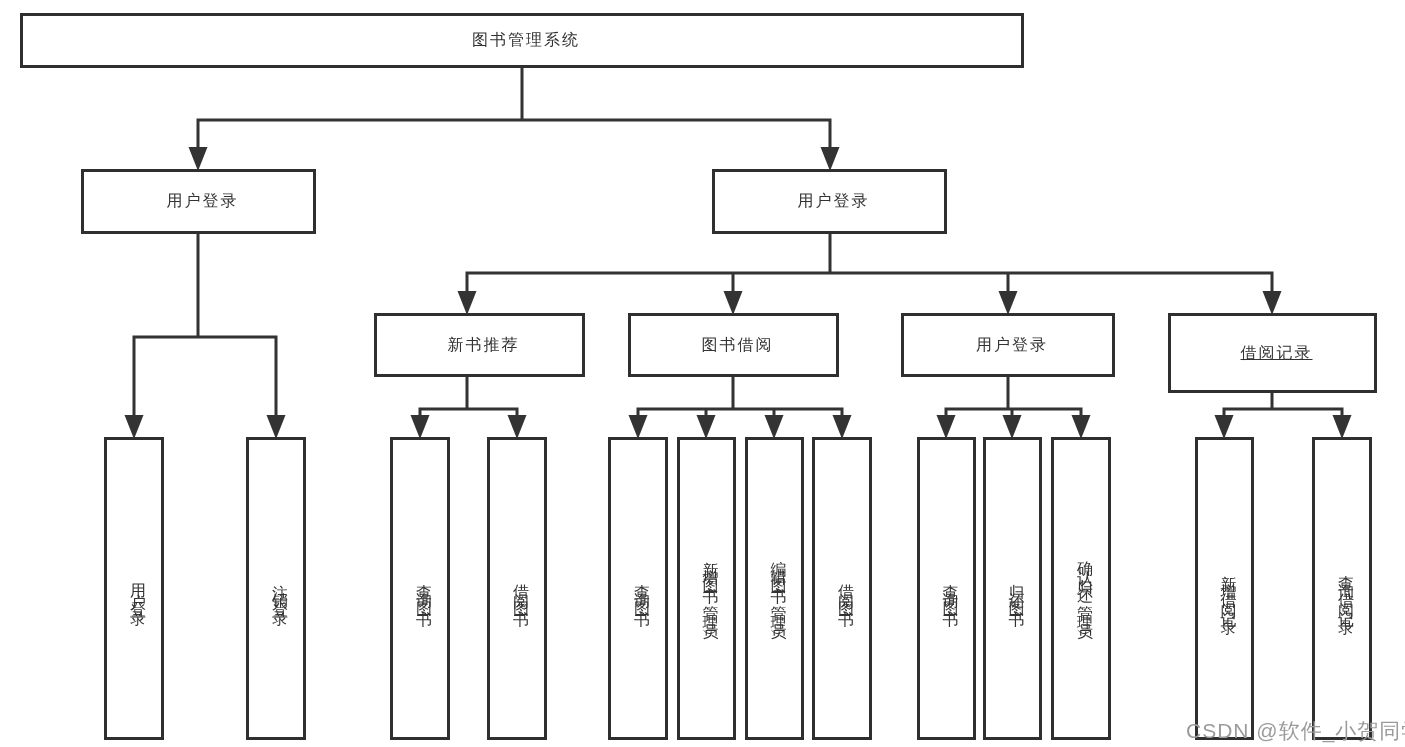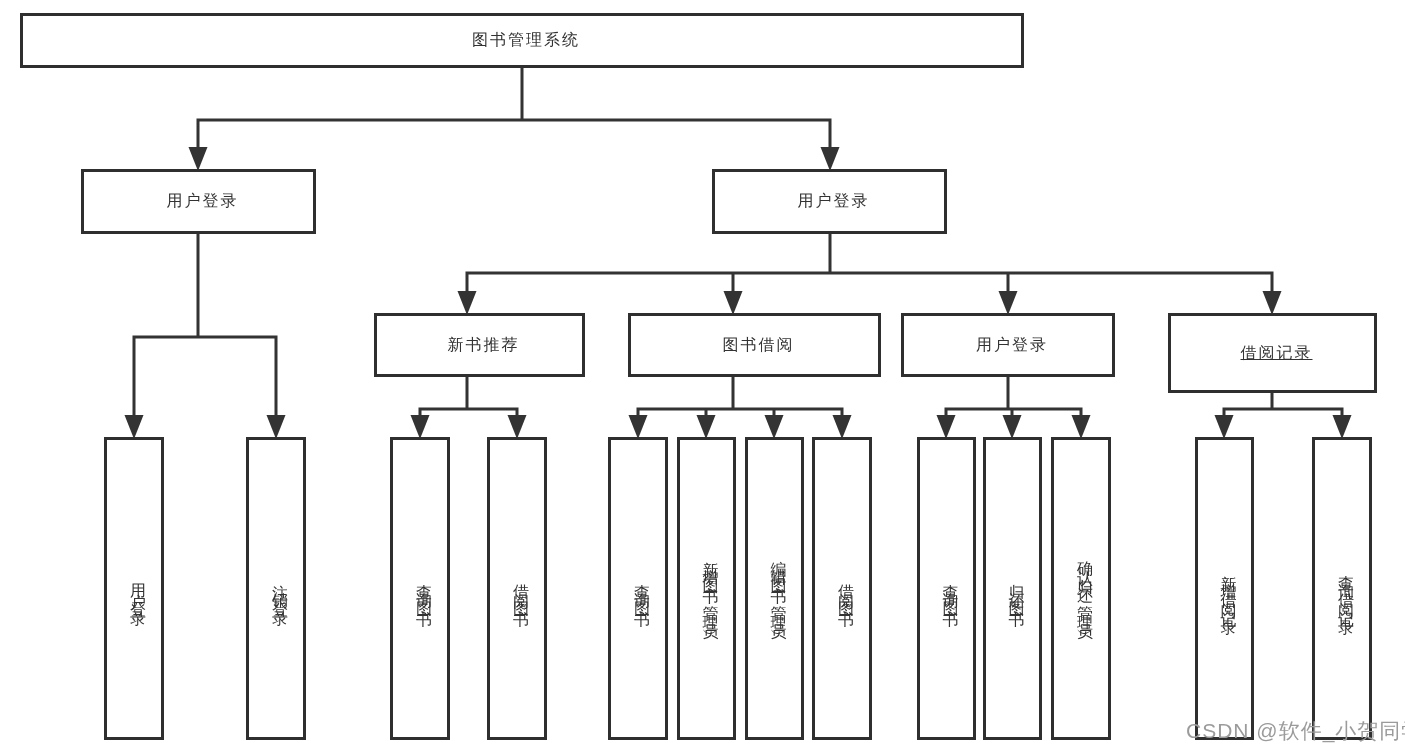--- a/index.html
+++ b/index.html
@@ -69,21 +69,21 @@
       <polygon points="1332.5,415 1351.5,415 1342,439"></polygon>
     </g>
   </svg>
 
   <div class="node" style="left:20px;top:13px;width:1004px;height:55px;">图书管理系统</div>
 
   <div class="node" style="left:81px;top:169px;width:235px;height:65px;">用户登录</div>
   <div class="node" style="left:712px;top:169px;width:235px;height:65px;">用户登录</div>
 
   <div class="node" style="left:374px;top:313px;width:211px;height:64px;">新书推荐</div>
-  <div class="node" style="left:628px;top:313px;width:253px;height:64px;">图书借阅</div>
+  <div class="node" style="left:628px;top:313px;width:211px;height:64px;">图书借阅</div>
   <div class="node" style="left:901px;top:313px;width:214px;height:64px;">用户登录</div>
   <div class="node" style="left:1168px;top:313px;width:209px;height:80px;text-decoration:underline;">借阅记录</div>
 
   <div class="node vnode" style="left:104px;top:437px;width:60px;height:303px;">
     <span>用户登录</span>
   </div>
   <div class="node vnode" style="left:246px;top:437px;width:60px;height:303px;">
     <span>注销登录</span>
   </div>
 

